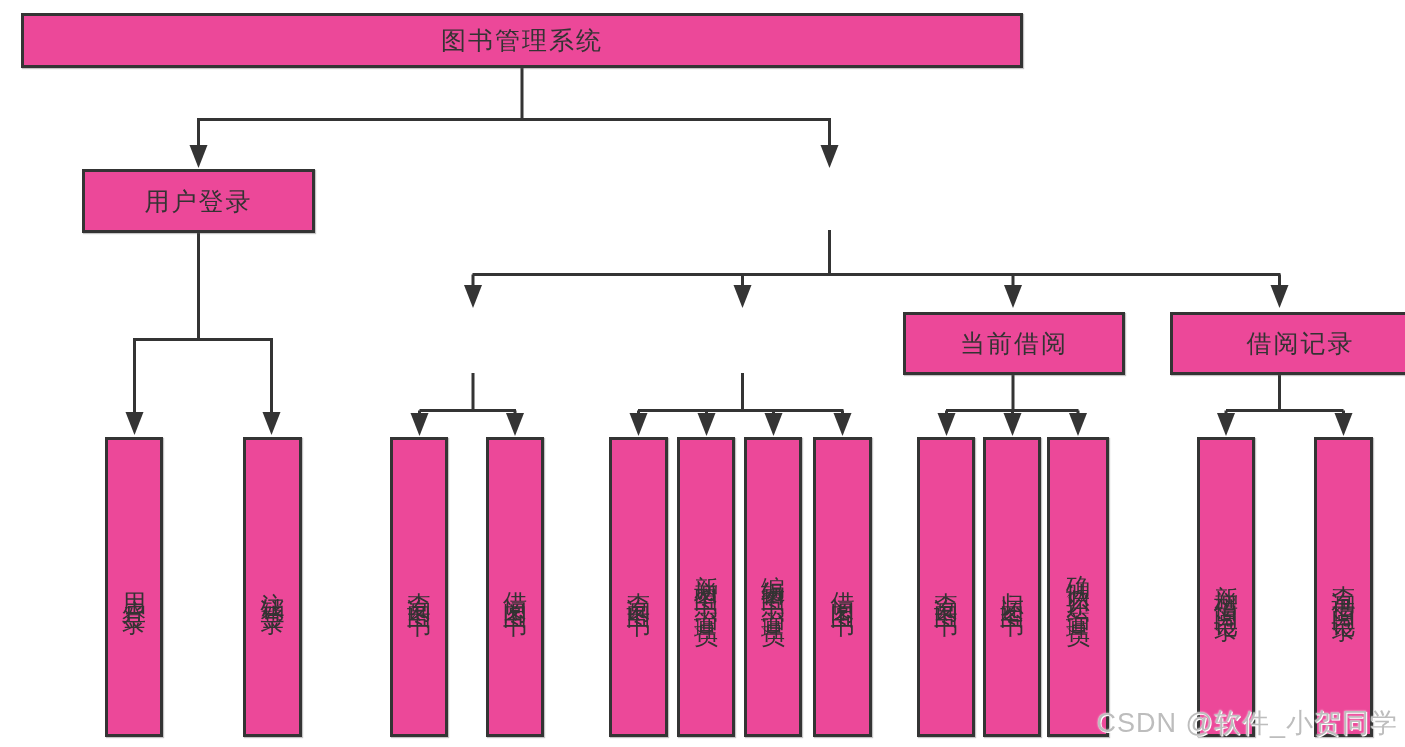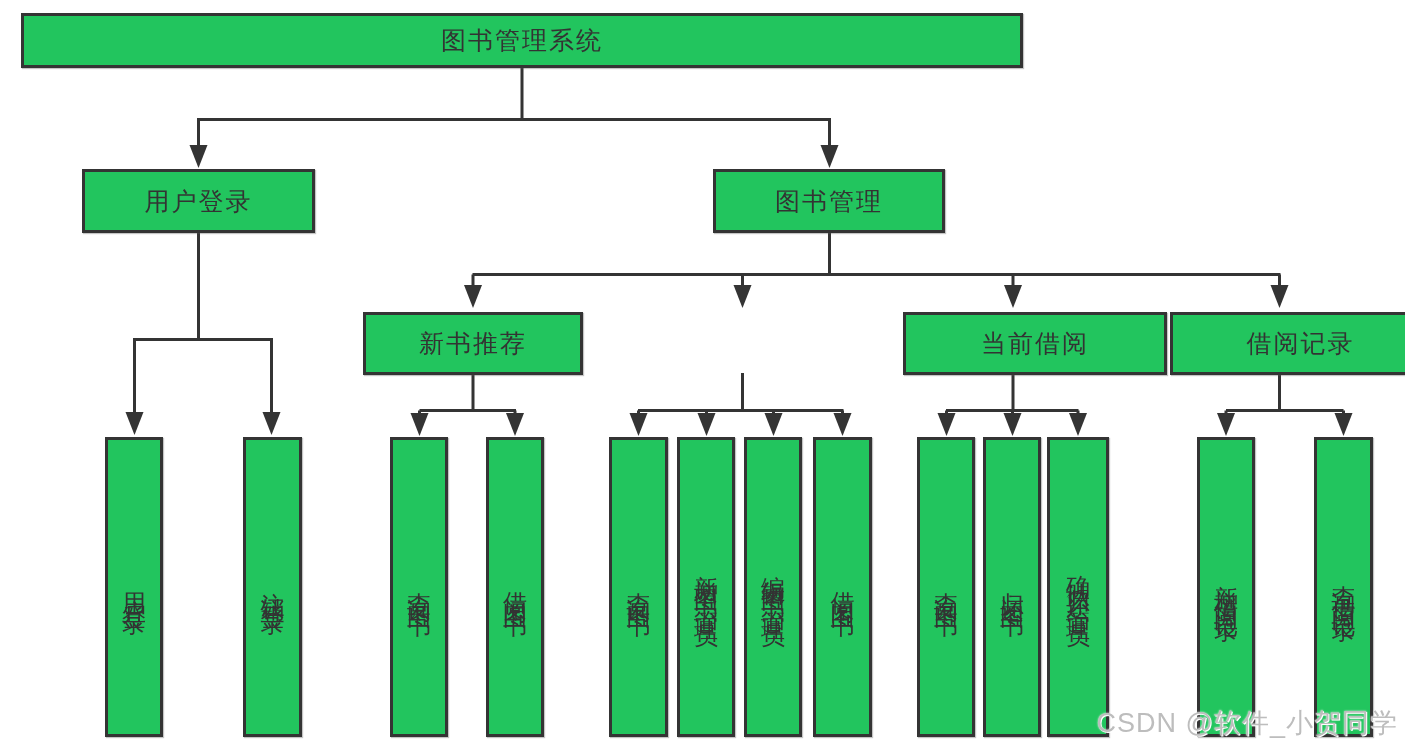--- a/index.html
+++ b/index.html
@@ -20,21 +20,21 @@
   }
   .connector-layer {
     position: absolute;
     left: 0; top: 0;
     width: 1405px; height: 747px;
     color: var(--line);
     z-index: 1;
   }
   .box {
     position: absolute;
-    background: #22c55e;
+    background: #ec4899;
     border: 3px solid var(--line);
     display: flex;
     align-items: center;
     justify-content: center;
     color: var(--text);
     z-index: 2;
     box-shadow: 1px 1px 1px rgba(90,90,90,0.35);
   }
   .hbox {
     font-size: 25px;
@@ -119,24 +119,22 @@
       <polygon points="1003.5,413 1021.5,413 1012.5,436"></polygon>
       <polygon points="1069,413 1087,413 1078,436"></polygon>
       <polygon points="1217,413 1235,413 1226,436"></polygon>
       <polygon points="1334.5,413 1352.5,413 1343.5,436"></polygon>
     </g>
   </svg>
 
   <div class="box hbox" style="left:21px; top:13px; width:1002px; height:55px;">图书管理系统</div>
 
   <div class="box hbox" style="left:82px; top:169px; width:233px; height:64px;">用户登录</div>
-  <div class="box hbox" style="left:713px; top:169px; width:232px; height:64px;">图书管理</div>
 
-  <div class="box hbox" style="left:363px; top:312px; width:220px; height:63px;">新书推荐</div>
-  <div class="box hbox" style="left:903px; top:312px; width:264px; height:63px;">当前借阅</div>
+  <div class="box hbox" style="left:903px; top:312px; width:222px; height:63px;">当前借阅</div>
   <div class="box hbox" style="left:1170px; top:312px; width:261px; height:63px;">借阅记录</div>
 
   <div class="box vbox" style="left:105px; top:437px; width:58px; height:300px;">用户登录</div>
   <div class="box vbox" style="left:243px; top:437px; width:59px; height:300px;">注销登录</div>
 
   <div class="box vbox" style="left:390px; top:437px; width:58px; height:300px;">查询图书</div>
   <div class="box vbox" style="left:486px; top:437px; width:58px; height:300px;">借阅图书</div>
 
   <div class="box vbox" style="left:609px; top:437px; width:59px; height:300px;">查询图书</div>
   <div class="box vbox" style="left:677px; top:437px; width:58px; height:300px;">新增图书（管理员）</div>

